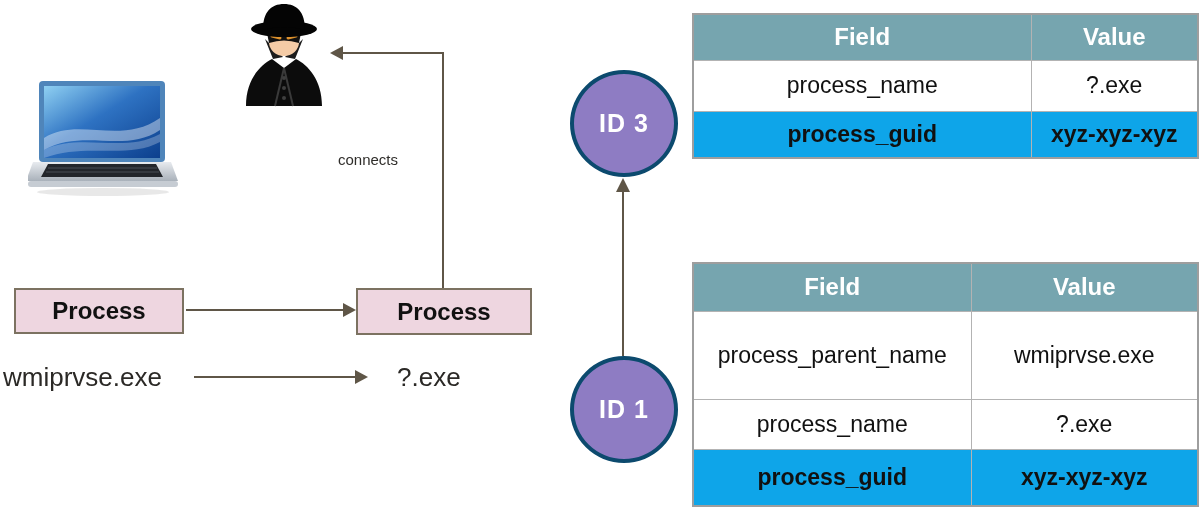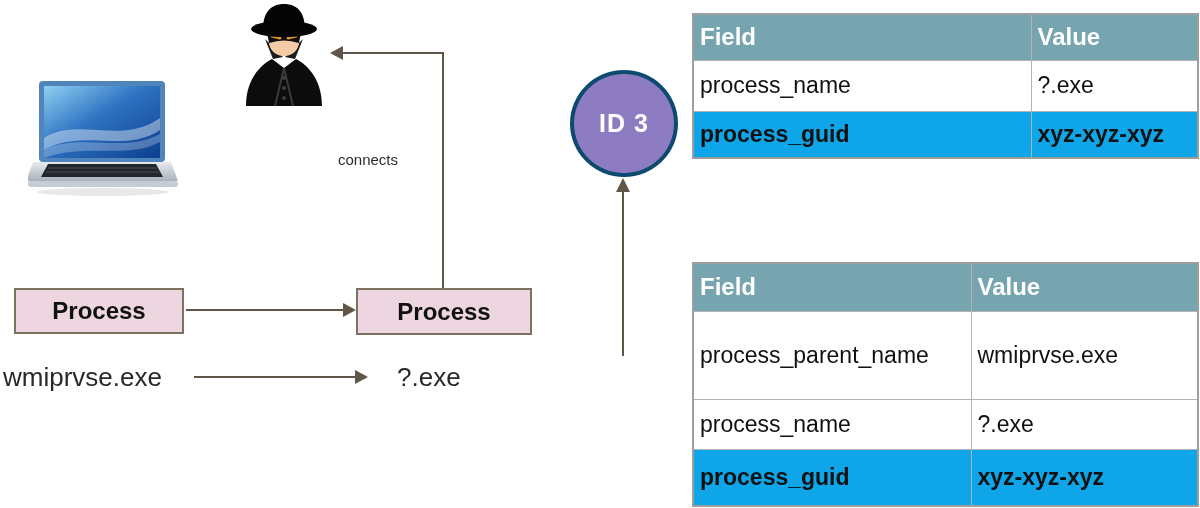--- a/index.html
+++ b/index.html
@@ -53,21 +53,21 @@
     display:flex; align-items:center; justify-content:center;
     color:#ffffff; font-weight:bold; font-size:25px; letter-spacing:1px;
   }
 
   
   table.event-table {
     position:absolute; border-collapse:collapse; table-layout:fixed;
     border:2px solid #9e9e9e; background:#ffffff;
   }
   table.event-table td, table.event-table th {
-    border:1px solid #b3b3b3; text-align:left; vertical-align:middle;
+    border:1px solid #b3b3b3; text-align:center; vertical-align:middle;
     font-size:23px; color:#111; padding:0 6px; overflow:hidden;
   }
   table.event-table th {
     background:#76a5af; color:#ffffff; font-weight:bold; font-size:24px;
   }
   tr.guid-row td {
     background:#0ea5e9; font-weight:bold;
   }
 </style>
 </head>
@@ -139,20 +139,23 @@
   <div class="proc-name" style="left:3px; top:362px;">wmiprvse.exe</div>
   <div class="line" style="left:194px; top:376px; width:161px; height:2px;"></div>
   <div class="arrow-right" style="left:355px; top:370px;"></div>
   <div class="proc-name" style="left:397px; top:362px;">?.exe</div>
 
   <div class="id-node" style="left:570px; top:70px;">
     <span>ID 3</span>
   </div>
   <div class="arrow-up" style="left:616px; top:178px;"></div>
   <div class="line" style="left:622px; top:190px; width:2px; height:166px;"></div>
+  <div class="id-node" style="left:570px; top:356px;">
+    <span>ID 1</span>
+  </div>
 
   <table class="event-table" style="left:692px; top:13px; width:505px;">
     <colgroup>
         <col style="width:338px">
         <col style="width:167px">
       </colgroup>
     <tbody>
         <tr style="height:46px">
       <th>Field</th>
       <th>Value</th>

